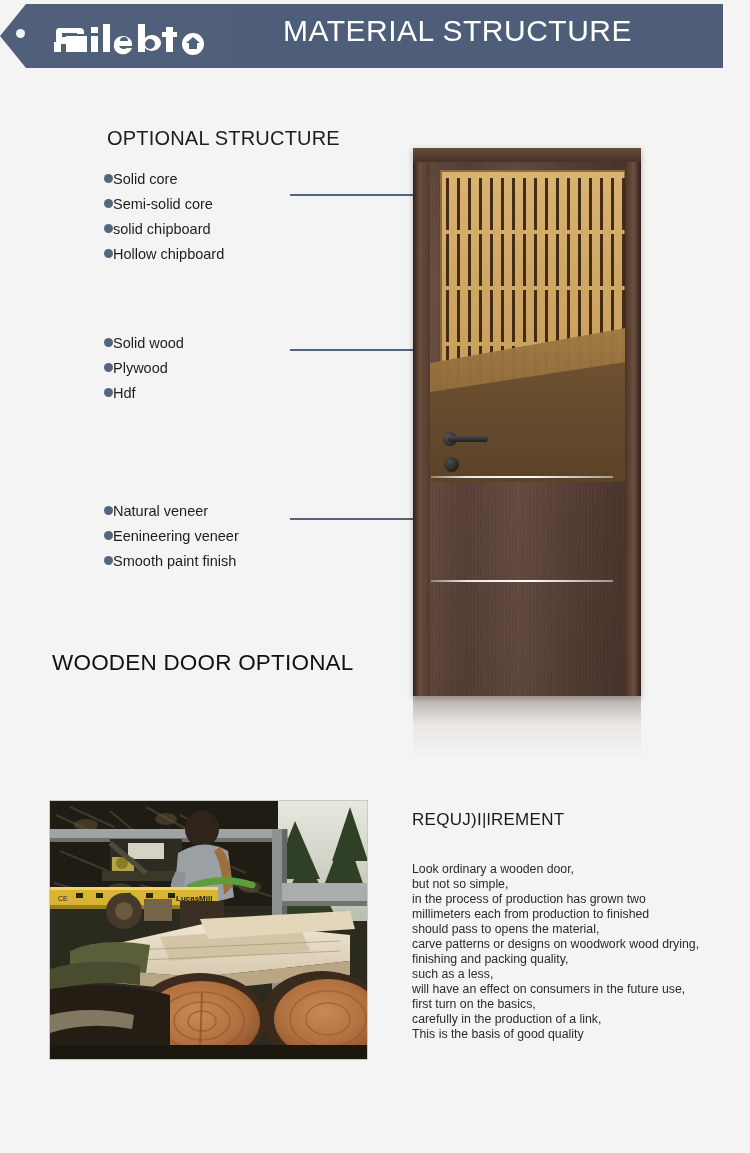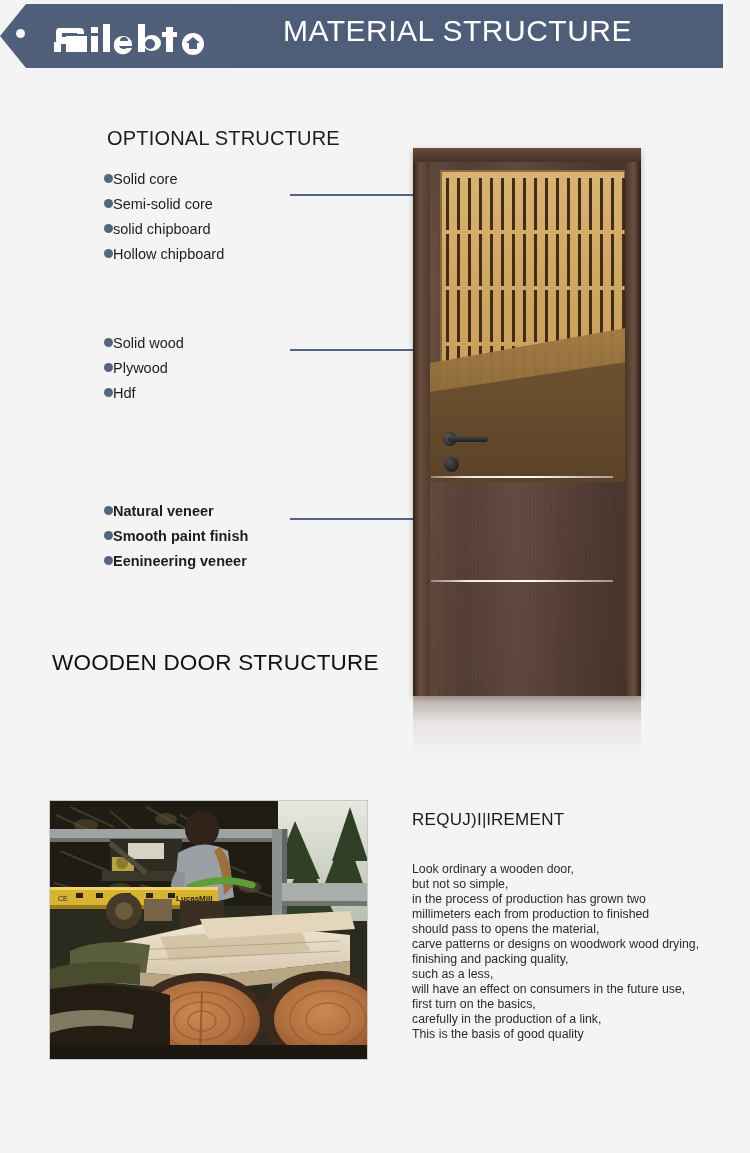--- a/index.html
+++ b/index.html
@@ -64,21 +64,21 @@
     left: 107px; top: 127px;
     font-size: 20px;
     color: #1d1d1d;
     font-weight: 400;
     letter-spacing: 0.2px;
   }
 
   .bullet-group { position: absolute; left: 104px; }
   .bullet-group.g1 { top: 166px; }
   .bullet-group.g2 { top: 330px; }
-  .bullet-group.g3 { top: 498px; font-weight: bold; }
+  .bullet-group.g3 { top: 498px; }
 
   .bullet-row {
     display: flex;
     align-items: center;
     height: 25px;
   }
   .dot {
     width: 9px; height: 9px;
     border-radius: 50%;
     background: #55657f;
@@ -348,33 +348,33 @@
     </div>
   </div>
 
   <div class="bullet-group g3">
     <div class="bullet-row">
       <span class="dot"></span>
       <span class="bullet-label">Natural veneer</span>
     </div>
     <div class="bullet-row">
       <span class="dot"></span>
+      <span class="bullet-label">Eenineering veneer</span>
+    </div>
+    <div class="bullet-row">
+      <span class="dot"></span>
       <span class="bullet-label">Smooth paint finish</span>
-    </div>
-    <div class="bullet-row">
-      <span class="dot"></span>
-      <span class="bullet-label">Eenineering veneer</span>
     </div>
   </div>
 
   <div class="connector c1"></div>
   <div class="connector c2"></div>
   <div class="connector c3"></div>
 
-  <div class="h-wooden">WOODEN DOOR STRUCTURE</div>
+  <div class="h-wooden">WOODEN DOOR OPTIONAL</div>
 
   <div class="door-wrap">
     <div class="door-frame">
       <div class="leaf"></div>
 
       <div class="core-panel">
         <div class="slats">
           <div class="slat-row r1"></div>
           <div class="slat-row r2"></div>
           <div class="slat-row r3"></div>

